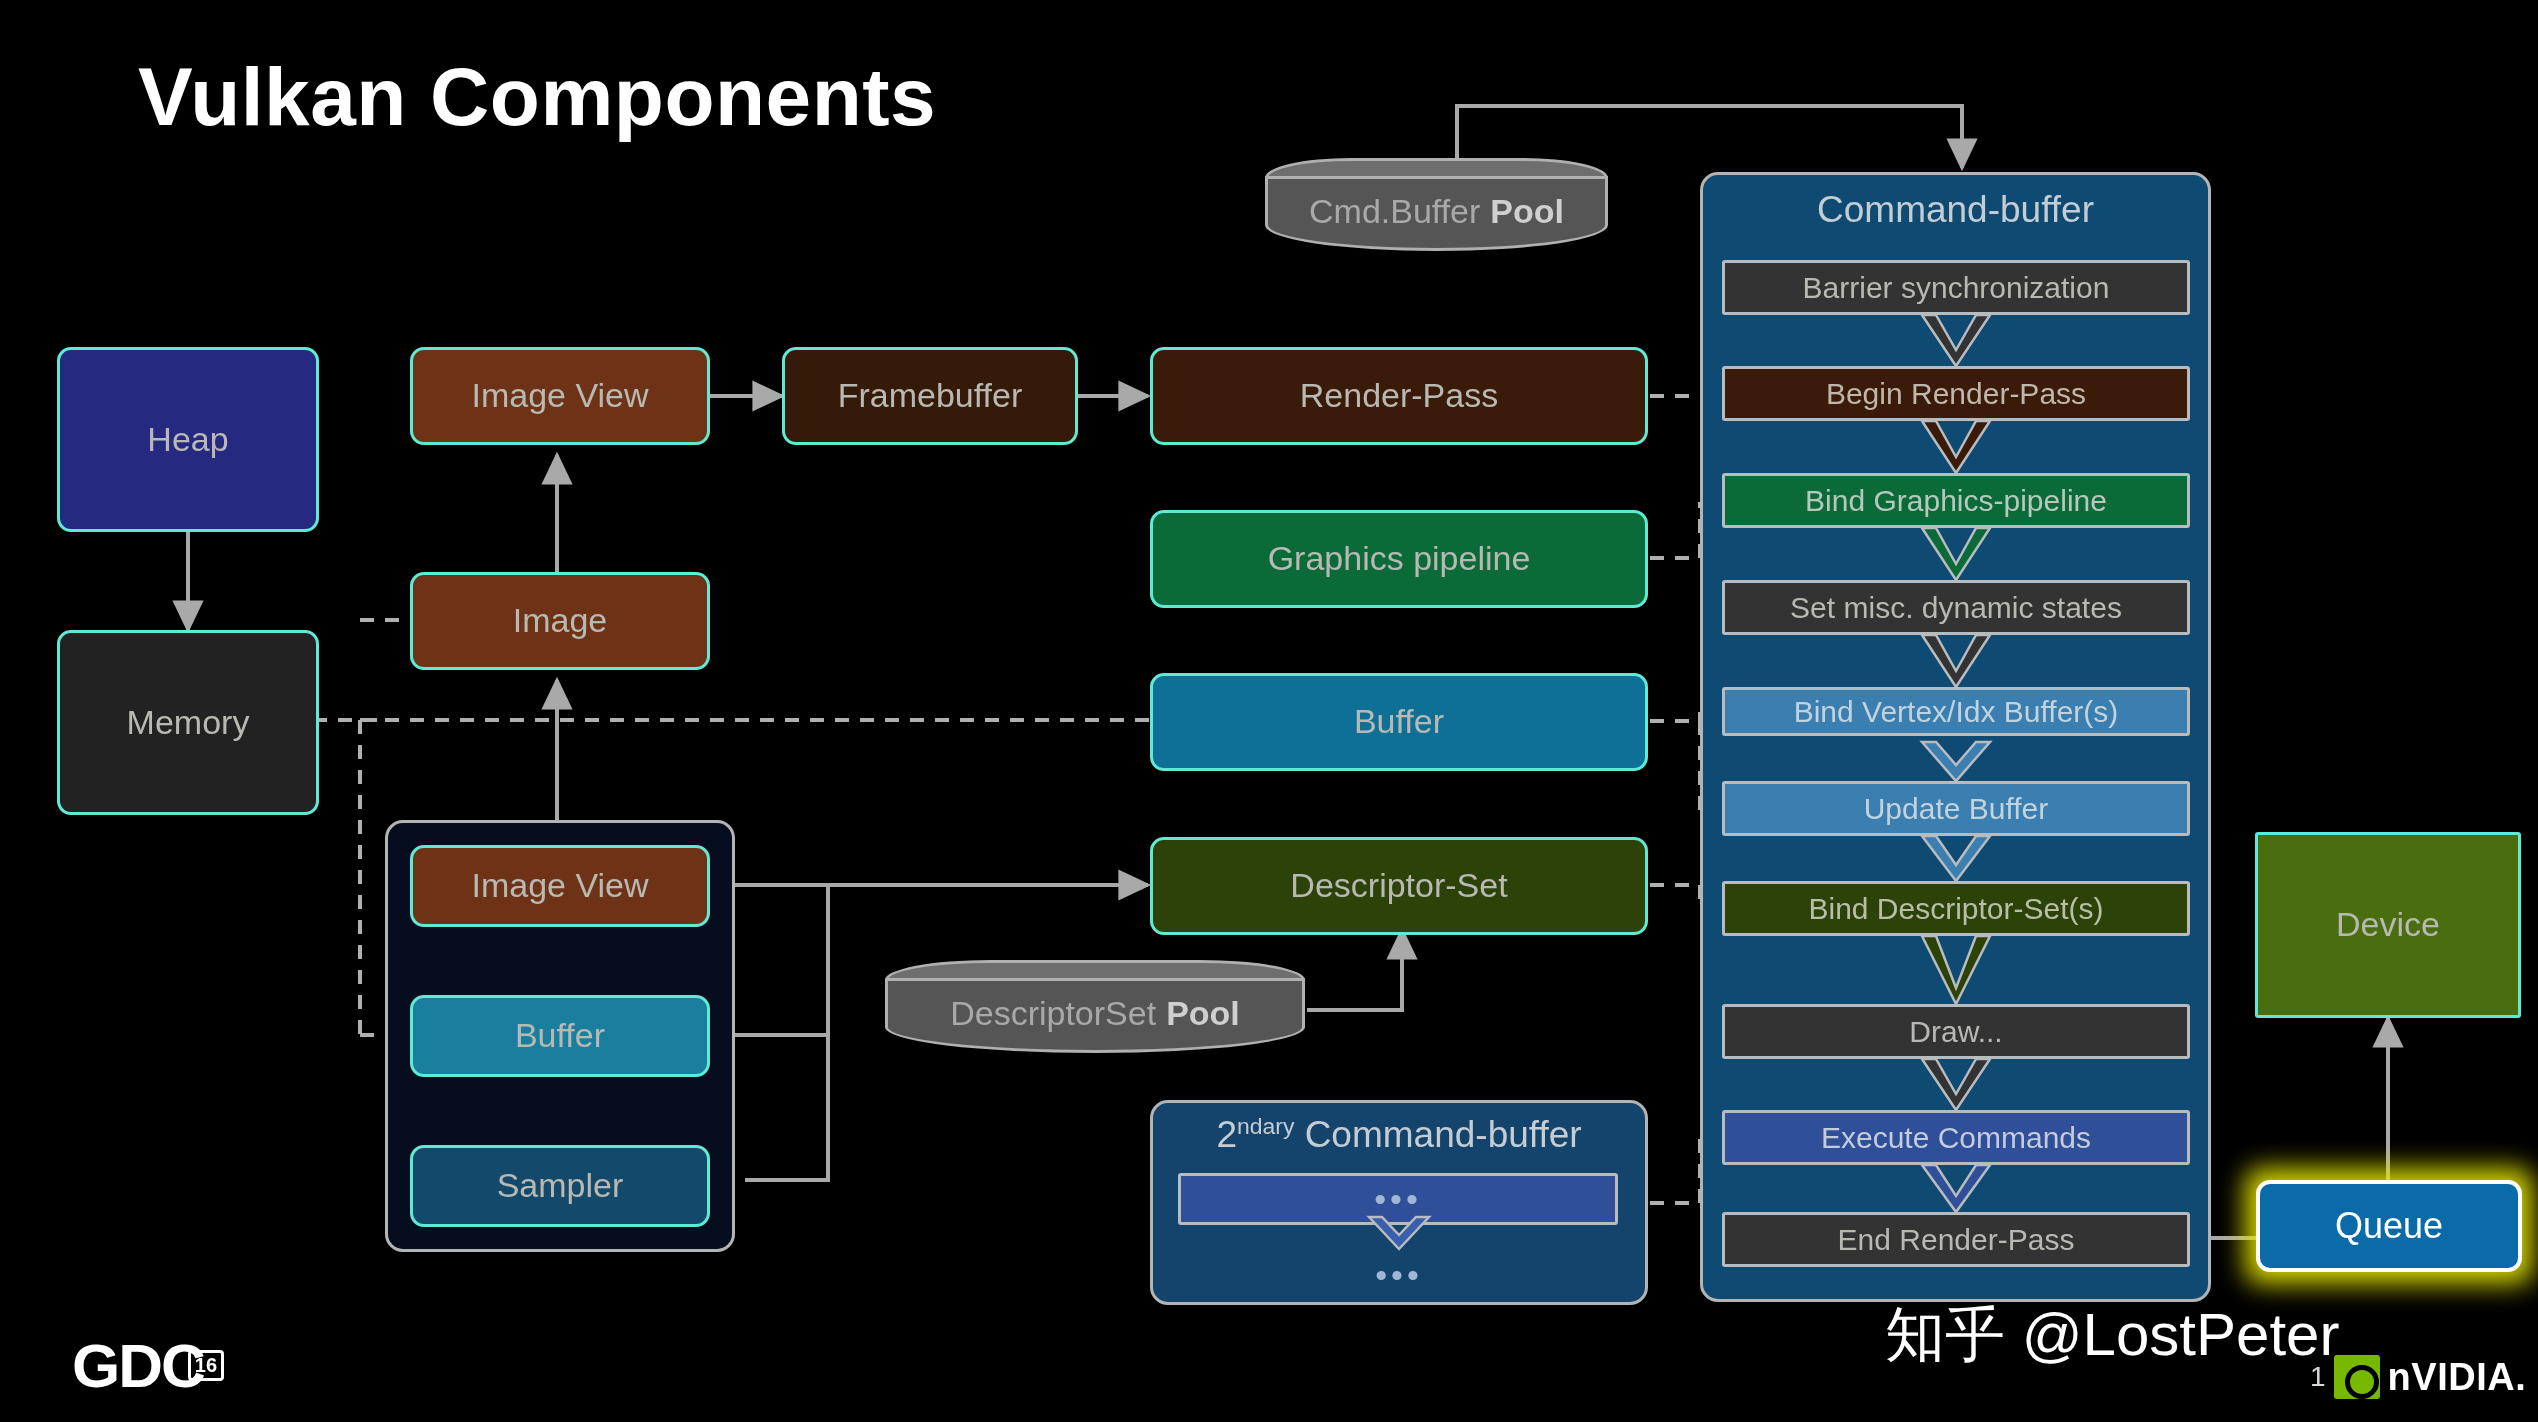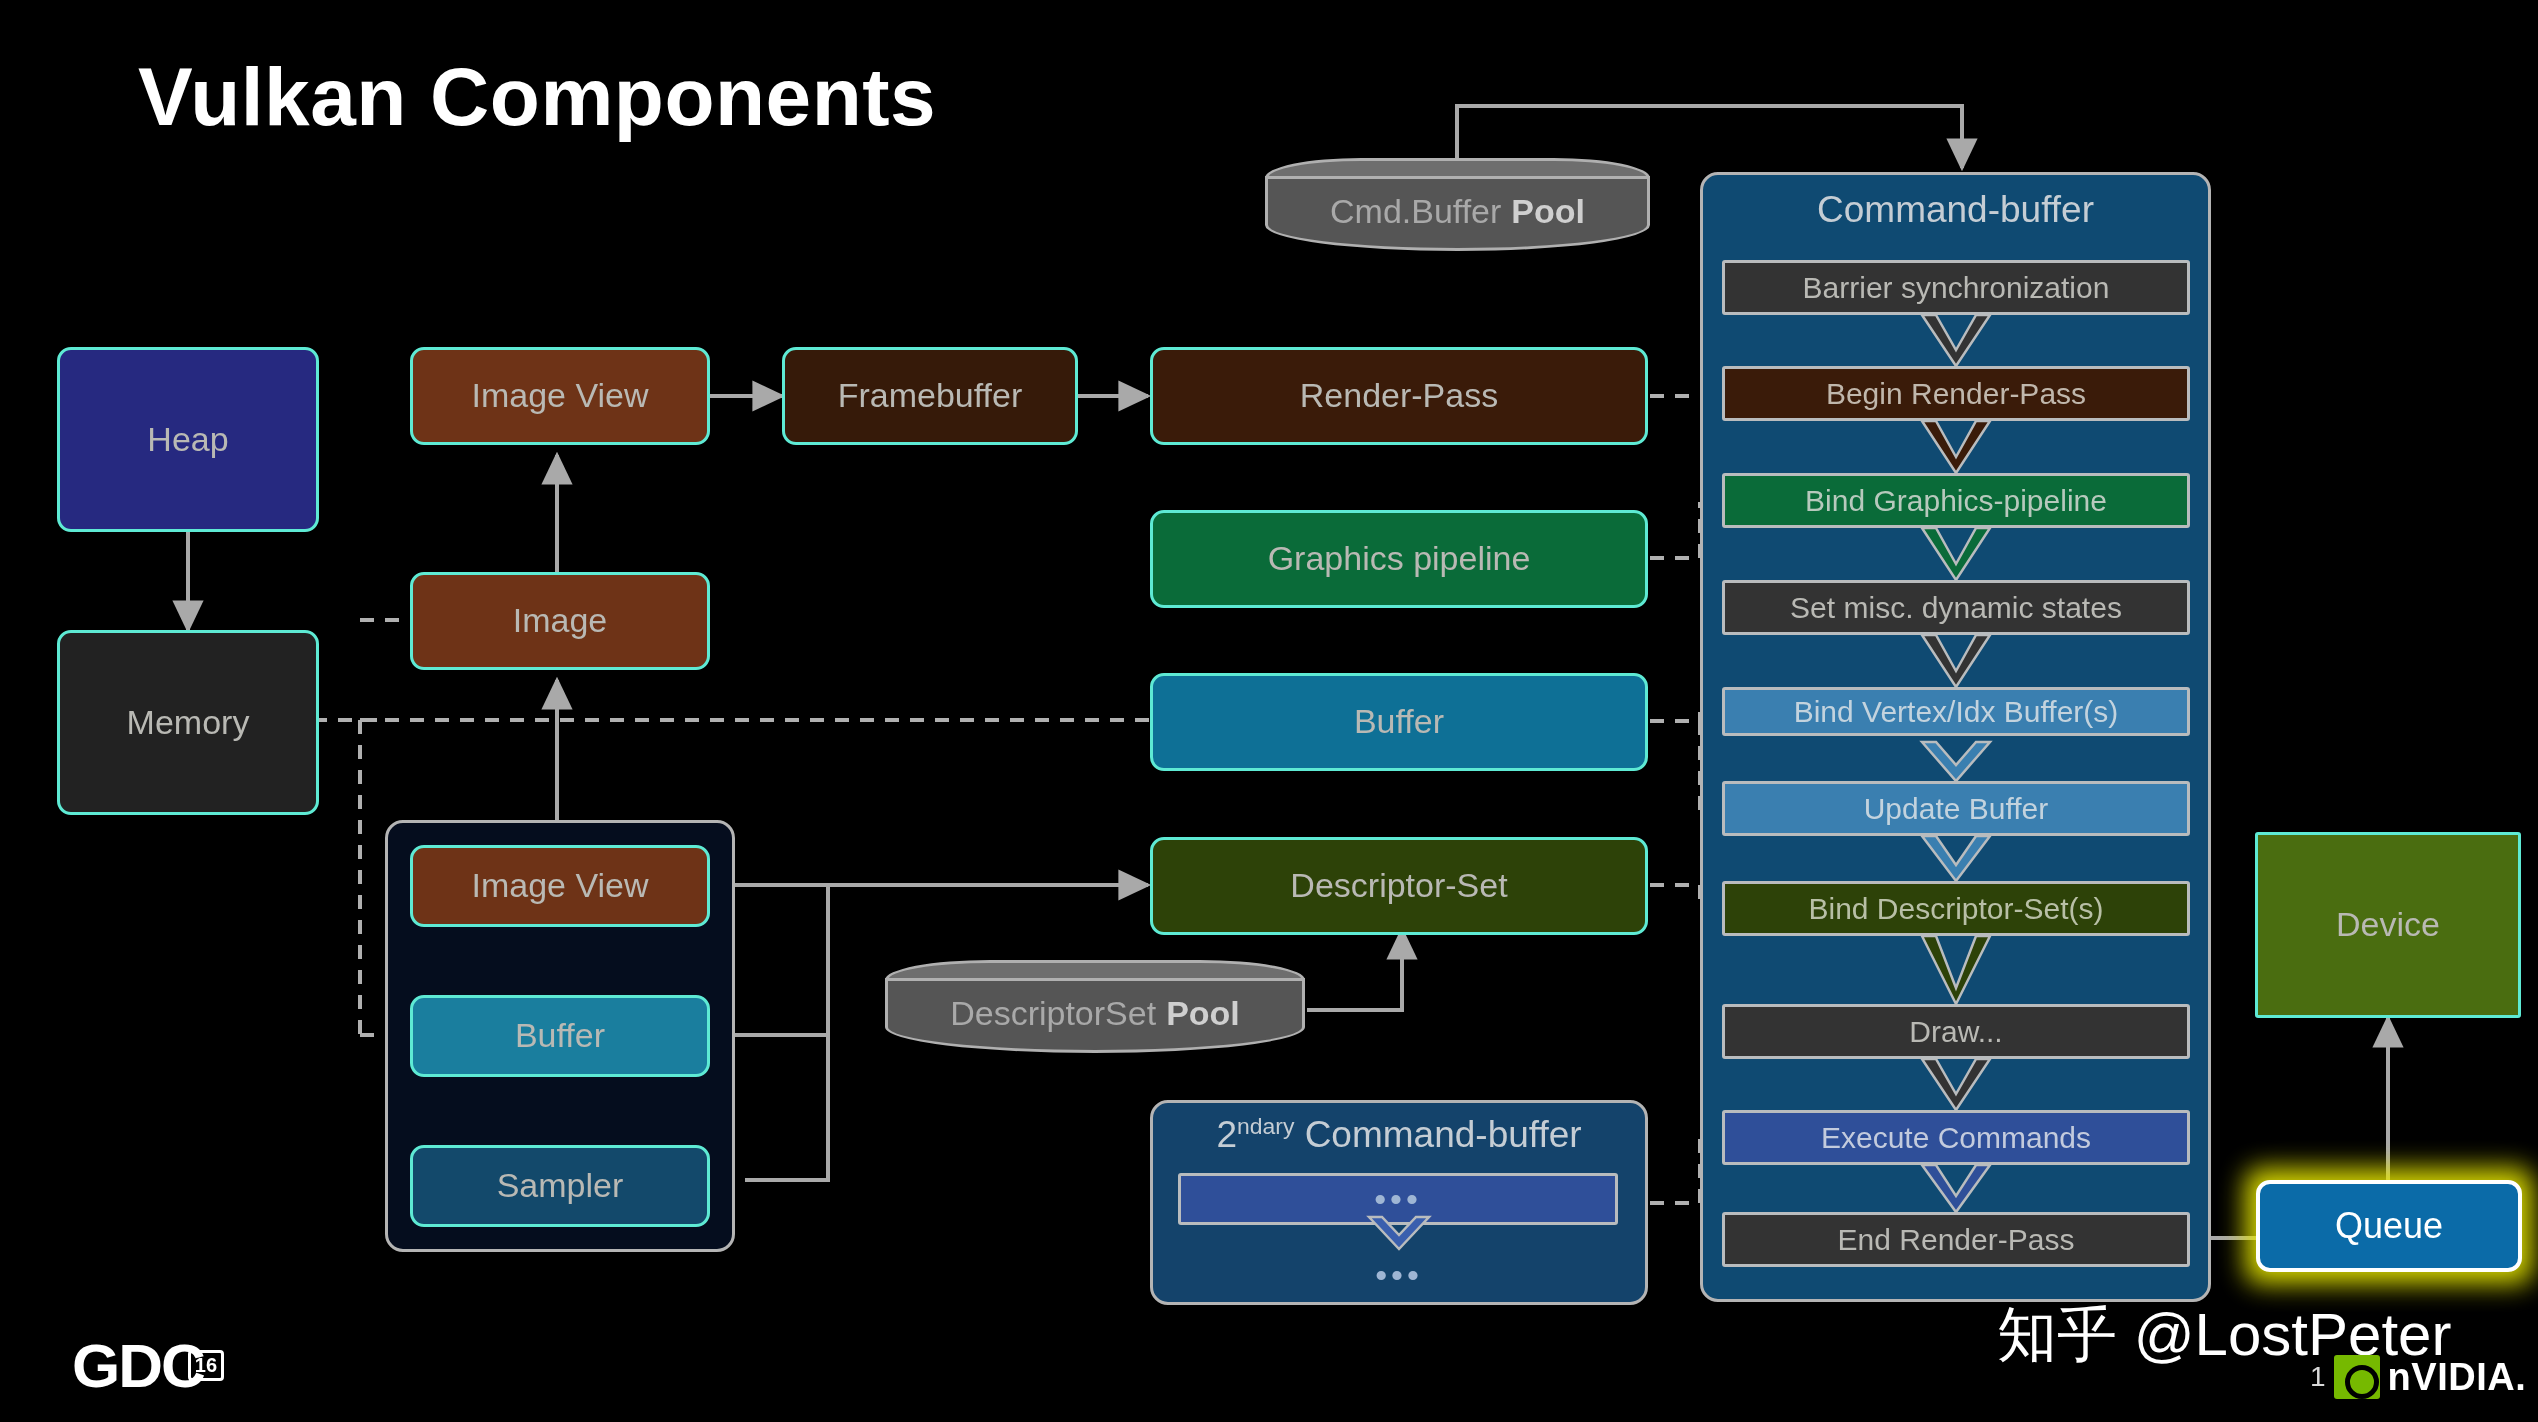--- a/index.html
+++ b/index.html
@@ -101,21 +101,21 @@
     position:absolute; left:72px; top:1330px;
     font-size:62px; font-weight:bold; color:#fff; letter-spacing:-2px;
     font-family:"Liberation Sans", sans-serif;
   }
   .gdc .sixteen {
     display:inline-block; border:3px solid #fff; border-radius:4px;
     font-size:20px; padding:1px 4px; vertical-align:middle;
     margin:0 -14px 10px -16px; letter-spacing:0;
   }
   .watermark {
-    position:absolute; left:1997px; top:1295px;
+    position:absolute; left:1885px; top:1295px;
     font-size:60px; color:#ffffff; white-space:nowrap;
     font-family:"Liberation Sans", sans-serif;
   }
   .nvidia {
     position:absolute; left:2310px; top:1355px;
     display:flex; align-items:center; gap:8px;
   }
   .nv-eye {
     width:46px; height:44px; background:#76b900; border-radius:3px;
     position:relative;
@@ -235,21 +235,21 @@
   <div class="node" style="left:410px; top:845px; width:300px; height:82px; background:#6e3317;">
     <span>Image View</span>
   </div>
   <div class="node" style="left:410px; top:995px; width:300px; height:82px; background:#1a7e9e;">
     <span>Buffer</span>
   </div>
   <div class="node" style="left:410px; top:1145px; width:300px; height:82px; background:#13496b;">
     <span>Sampler</span>
   </div>
 
-  <div class="cyl" style="left:1265px; top:158px; width:385px; height:93px;">
+  <div class="cyl" style="left:1265px; top:158px; width:343px; height:93px;">
     <div class="top"></div>
     <div class="body"></div>
     <div class="lbl">
       <span>Cmd.Buffer</span>
       <b>Pool</b>
     </div>
   </div>
 
   <div class="cyl" style="left:885px; top:960px; width:420px; height:93px;">
     <div class="top"></div>

